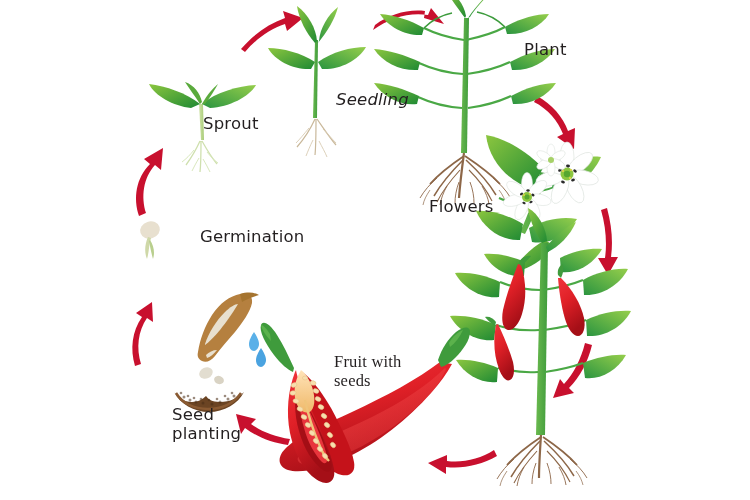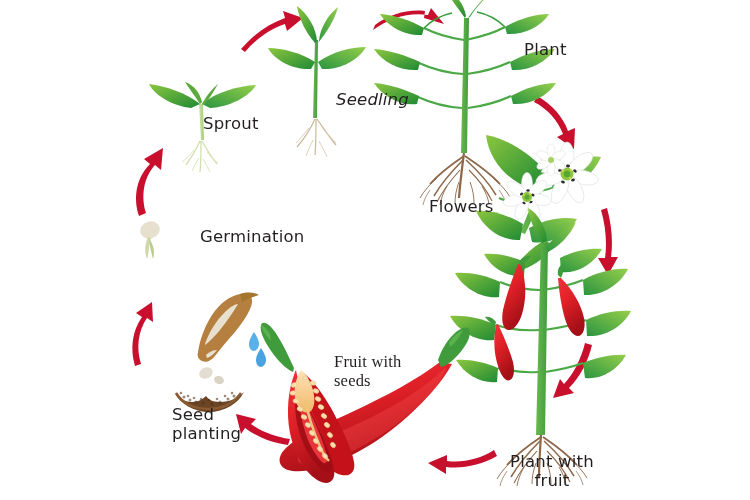--- a/index.html
+++ b/index.html
@@ -365,20 +365,18 @@
         </g>
       </g>
     </g>
   </svg>
 
   <div class="lbl" style="left:168px; top:227px;margin-left:32px;">Germination</div>
   <div class="lbl" style="left:203px; top:114px;">Sprout</div>
   <div class="lbl" style="left:336px; top:90px;font-style:italic;">Seedling</div>
   <div class="lbl" style="left:524px; top:40px;">Plant</div>
   <div class="lbl" style="left:429px; top:197px;">Flowers</div>
-  <div class="lbl center" style="left:552px; top:452px; width:100px; margin-left:-50px;">Plant with
-fruit</div>
   <div class="lbl" style="left:334px; top:352px;font-family:Liberation Serif, serif;">Fruit with
 seeds</div>
   <div class="lbl" style="left:140px; top:405px;margin-left:32px;">Seed
 planting</div>
 
 </div>
 
 </body></html>

